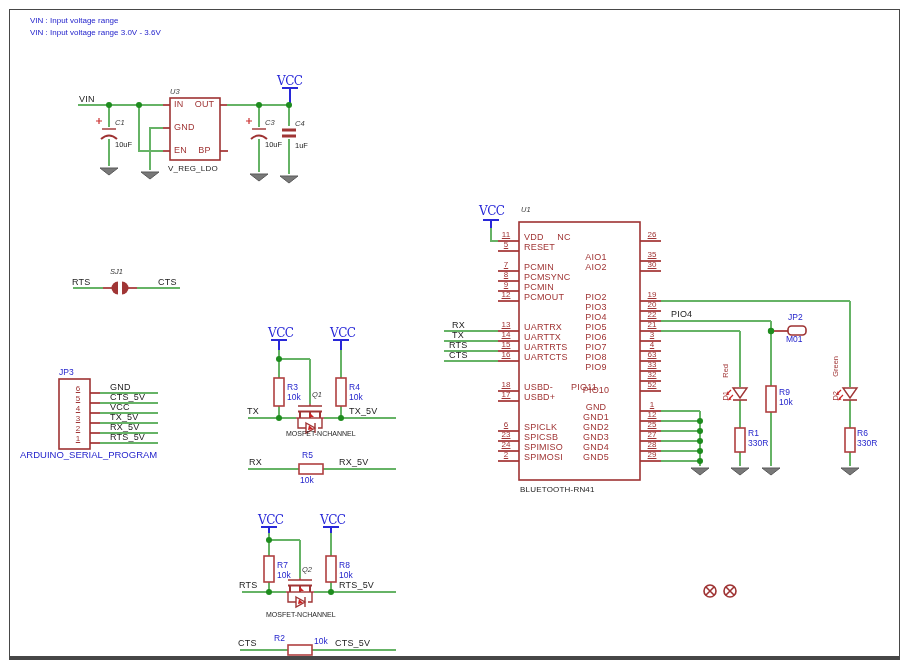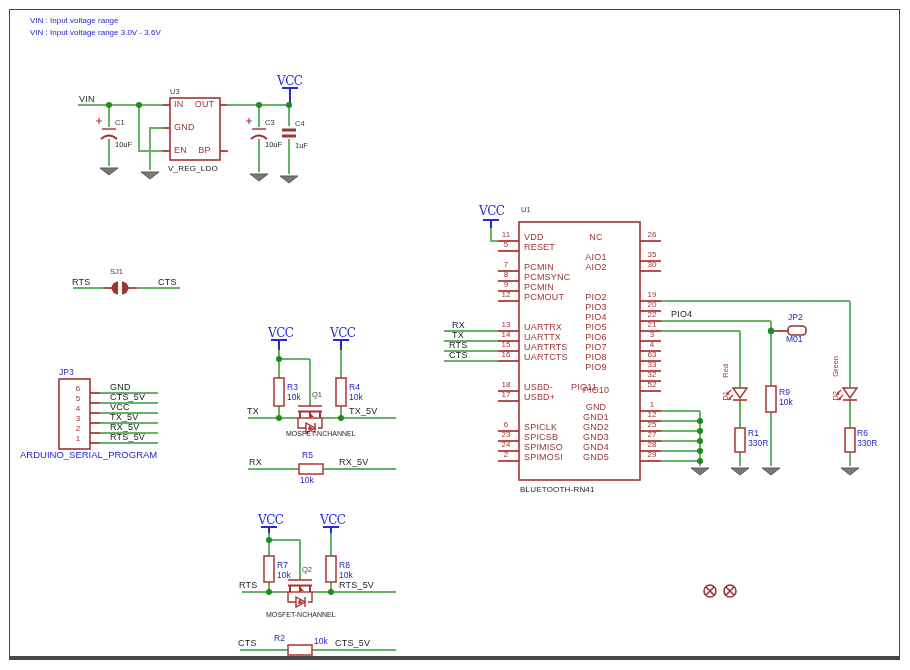--- a/index.html
+++ b/index.html
@@ -5,22 +5,22 @@
   html,body{margin:0;padding:0;background:#fff;}
   #canvas{position:relative;width:910px;height:670px;background:#ffffff;overflow:hidden;
           font-family:"Liberation Sans",sans-serif;}
   #frame{position:absolute;left:9px;top:9px;width:889px;height:646px;
          border:1.5px solid #474747;border-bottom-width:4px;}
   svg{position:absolute;left:0;top:0;}
   .t{position:absolute;line-height:1;white-space:nowrap;}
   .note{font-size:8px;color:#2424cc;}
   .netlbl{font-size:9px;color:#1c1c1c;letter-spacing:.2px;}
   .pin{font-size:9px;color:#a03535;letter-spacing:.2px;}
-  .pnum{font-size:8px;color:#a03535;}
-  .refk{font-size:7.5px;color:#3a3a3a;}
+  .pnum{font-size:8px;color:#a03535;text-decoration:underline;}
+  .refk{font-size:7.5px;color:#3a3a3a;font-style:italic;}
   .valk{font-size:7.5px;color:#1c1c1c;}
   .refb{font-size:8.5px;color:#2424cc;}
   .valb{font-size:8.5px;color:#2424cc;}
   .part{font-size:8px;color:#1c1c1c;letter-spacing:.2px;}
   .part7{font-size:7px;color:#1c1c1c;}
   .vcc{font-size:12px;color:#2828d8;font-family:"DejaVu Serif",serif;letter-spacing:-.5px;}
   .big{font-size:9.5px;color:#2424cc;}
   .vtext{writing-mode:vertical-rl;transform:rotate(180deg);font-size:7.5px;color:#a03535;}
   .ctr{text-align:center;} .rgt{text-align:center;}
 </style>
@@ -283,21 +283,21 @@
   <div class="t pnum ctr" style="left:496px;top:331px;width:20px">14</div>
   <div class="t pnum ctr" style="left:496px;top:341px;width:20px">15</div>
   <div class="t pnum ctr" style="left:496px;top:351px;width:20px">16</div>
   <div class="t pnum ctr" style="left:496px;top:381px;width:20px">18</div>
   <div class="t pnum ctr" style="left:496px;top:391px;width:20px">17</div>
   <div class="t pnum ctr" style="left:496px;top:421px;width:20px">6</div>
   <div class="t pnum ctr" style="left:496px;top:431px;width:20px">23</div>
   <div class="t pnum ctr" style="left:496px;top:441px;width:20px">24</div>
   <div class="t pnum ctr" style="left:496px;top:451px;width:20px">2</div>
 
-  <div class="t pin rgt" style="left:556px;top:233px;width:80px">NC</div>
+  <div class="t pin rgt" style="left:524px;top:233px;width:80px">NC</div>
   <div class="t pin rgt" style="left:556px;top:253px;width:80px">AIO1</div>
   <div class="t pin rgt" style="left:556px;top:263px;width:80px">AIO2</div>
   <div class="t pin rgt" style="left:556px;top:293px;width:80px">PIO2</div>
   <div class="t pin rgt" style="left:556px;top:303px;width:80px">PIO3</div>
   <div class="t pin rgt" style="left:556px;top:313px;width:80px">PIO4</div>
   <div class="t pin rgt" style="left:556px;top:323px;width:80px">PIO5</div>
   <div class="t pin rgt" style="left:556px;top:333px;width:80px">PIO6</div>
   <div class="t pin rgt" style="left:556px;top:343px;width:80px">PIO7</div>
   <div class="t pin rgt" style="left:556px;top:353px;width:80px">PIO8</div>
   <div class="t pin rgt" style="left:556px;top:363px;width:80px">PIO9</div>

